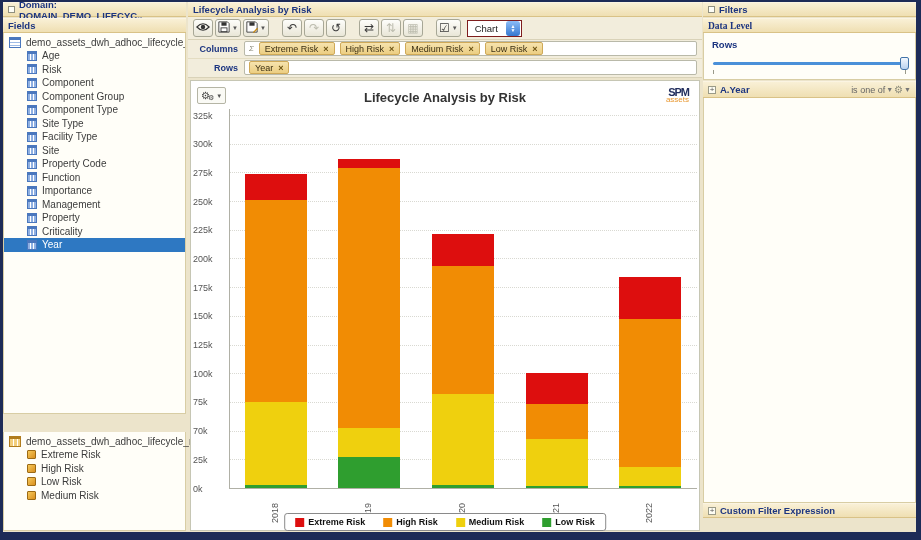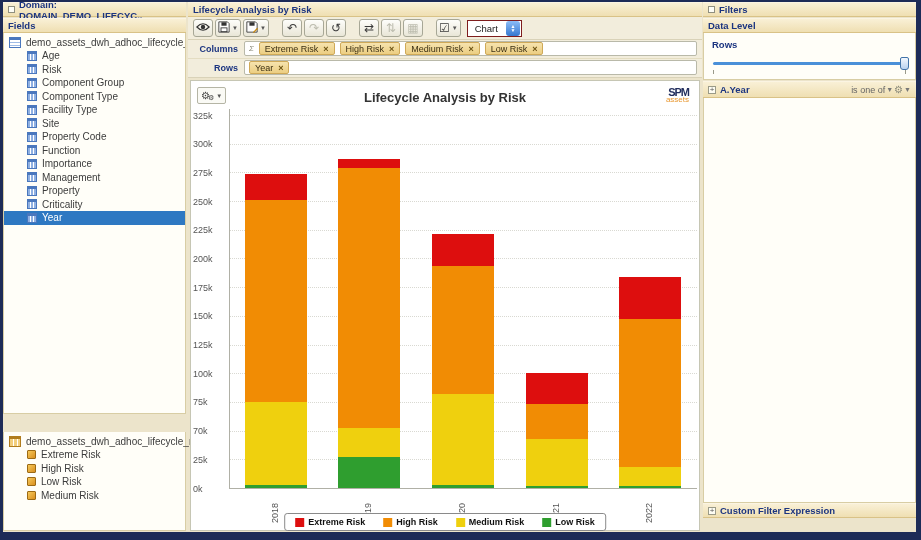--- a/index.html
+++ b/index.html
@@ -77,21 +77,21 @@
   .bar-seg { position:absolute; }
   .xlabel { position:absolute; font-size:9px; color:#555; writing-mode:vertical-rl; transform:rotate(180deg); height:30px; text-align:left; }
   #legend { position:absolute; top:432px; left:50%; transform:translateX(-50%); border:1px solid #8a8a8a; border-radius:3px;
             background:#fff; display:flex; gap:18px; padding:3px 10px; align-items:center; }
   .legend-item { display:flex; align-items:center; gap:4px; font-size:9px; font-weight:bold; color:#111; white-space:nowrap; }
   .legend-swatch { width:9px; height:9px; display:inline-block; }
 
   
   #right-panel { left:700px; top:0; width:213px; height:100%; }
   #filters-header { position:absolute; left:0; top:0; right:0; height:15px; }
-  #data-level-header { position:absolute; left:0; top:16px; right:0; height:15px; }
+  #data-level-header { position:absolute; left:0; top:16px; right:0; height:15px;font-family:Liberation Serif, serif; }
   #data-level-body { position:absolute; left:0; top:31px; right:0; height:47px; position:absolute; }
   #rows-filter-label { position:absolute; left:8px; top:6px; font-size:9.5px; font-weight:bold; color:#1c3580; }
   .slider-track { position:absolute; left:9px; right:9px; top:29px; height:3px; background:#4a90d9; border-radius:2px; }
   .slider-handle { position:absolute; right:-3px; top:-5px; width:9px; height:13px; background:linear-gradient(#f2f7fd,#b9d2ef);
                    border:1px solid #4173a8; border-radius:2px 2px 3px 3px; }
   .slider-tick { position:absolute; top:8px; width:1px; height:4px; background:#9a9a8a; }
   #ayear-header { position:absolute; left:0; top:79px; right:0; height:17px; border-top:1px solid #fbf4e2; }
   #ayear-right { margin-left:auto; display:flex; align-items:center; gap:1px; font-weight:normal; color:#666; font-size:9px; }
   .caret { font-size:7px; color:#777; }
   .gear-sm { font-size:10px; color:#8a8a7a; }
@@ -124,25 +124,33 @@
           <div class="tree-item">
             <span class="field-icon"></span>
             <span>Age</span>
           </div>
           <div class="tree-item">
             <span class="field-icon"></span>
             <span>Risk</span>
           </div>
           <div class="tree-item">
             <span class="field-icon"></span>
+            <span>Component</span>
+          </div>
+          <div class="tree-item">
+            <span class="field-icon"></span>
             <span>Component Group</span>
           </div>
           <div class="tree-item">
             <span class="field-icon"></span>
             <span>Component Type</span>
+          </div>
+          <div class="tree-item">
+            <span class="field-icon"></span>
+            <span>Site Type</span>
           </div>
           <div class="tree-item">
             <span class="field-icon"></span>
             <span>Facility Type</span>
           </div>
           <div class="tree-item">
             <span class="field-icon"></span>
             <span>Site</span>
           </div>
           <div class="tree-item">

